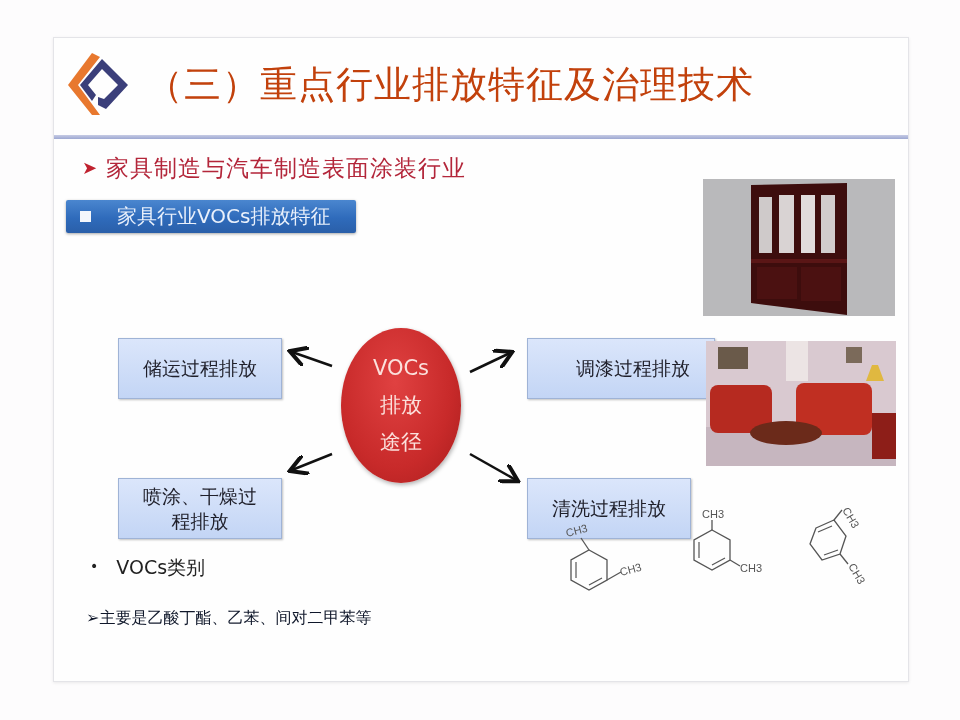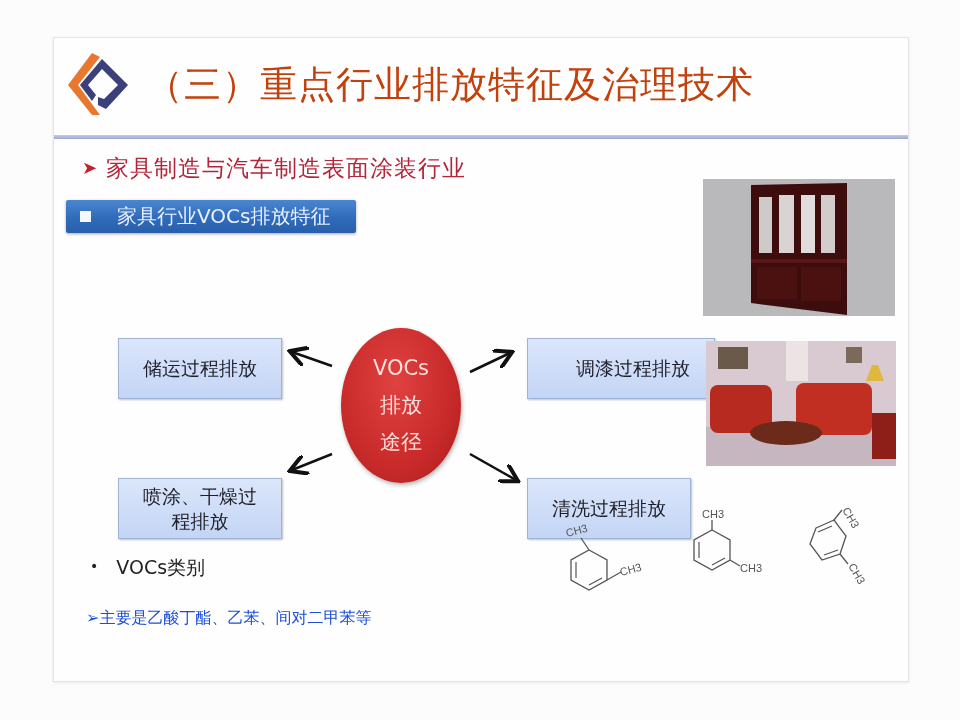--- a/index.html
+++ b/index.html
@@ -49,21 +49,21 @@
   .ellipse {
     position:absolute; left:287px; top:290px; width:120px; height:155px;
     border-radius:50%;
     background:radial-gradient(ellipse at 45% 35%,#e04141,#c82a2a 60%,#a81d1d);
     box-shadow:1px 2px 4px rgba(0,0,0,0.3);
     display:flex; flex-direction:column; align-items:center; justify-content:center;
     color:#fbe0dc; font-size:21px; line-height:27px; text-align:center;gap:10px;
   }
   .arrows { position:absolute; left:0; top:0; width:854px; height:643px; pointer-events:none; }
   .photo { position:absolute; overflow:hidden; }
-  .note { position:absolute; font-size:16px; color:#1d4ed8; white-space:nowrap; }
+  .note { position:absolute; font-size:16px; color:#0f172a; white-space:nowrap; }
   .mol { position:absolute; }
   .mol text { font-family:"Liberation Sans",sans-serif; font-size:11px; fill:#555; }
 </style>
 </head>
 <body>
 
 <div class="slide">
 
   <svg class="logo" viewBox="0 0 72 72">
     <path d="M30 4 L6 36 L30 66 L38 66 L16 36 L38 8 Z" fill="#e8782e"></path>

